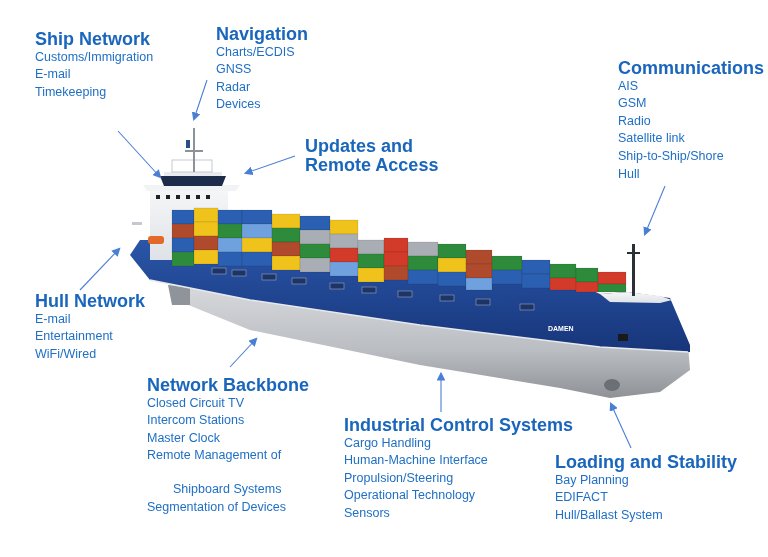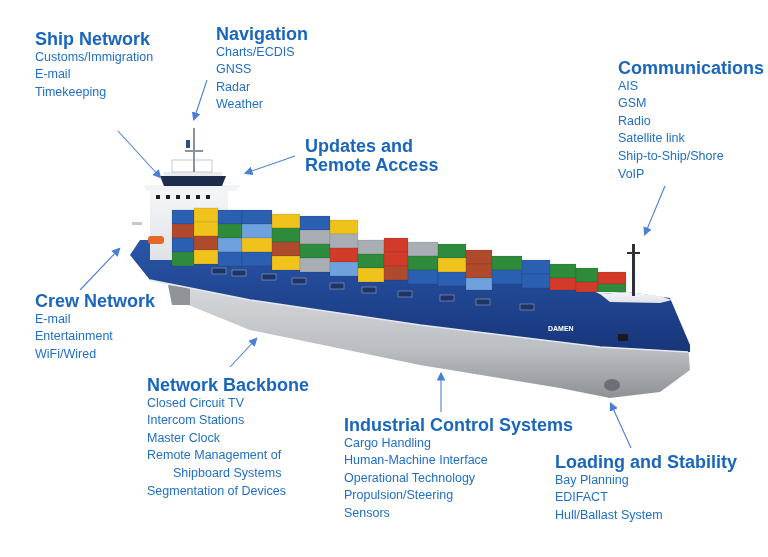--- a/index.html
+++ b/index.html
@@ -3,21 +3,21 @@
 <meta charset="utf-8">
 <style>
   html, body { margin: 0; padding: 0; background: #ffffff; }
   body { width: 768px; height: 557px; position: relative; overflow: hidden;
          font-family: "Liberation Sans", "DejaVu Sans", sans-serif; }
   .stage { position: absolute; left: 0; top: 0; width: 768px; height: 557px; }
   .ship-svg { position: absolute; left: 0; top: 0; width: 768px; height: 557px; }
   .callout { position: absolute; color: #1f6fc5; font-size: 12.5px; line-height: 17.6px; white-space: nowrap; }
   .callout .title { font-weight: bold; font-size: 18px; color: #1a66bd; }
   .callout .item { display: block; }
-  .callout .item.indent { padding-left: 26px; }
+  .callout .item.indent { padding-left: 26px; margin-top: 16px; }
   .arrows { position: absolute; left: 0; top: 0; width: 768px; height: 557px; pointer-events: none; }
 </style>
 </head>
 <body>
 
 <div class="stage">
 
   <svg class="ship-svg" viewBox="0 0 768 557">
     <defs>
       <linearGradient id="greyHull" x1="0" y1="0" x2="0" y2="1">
@@ -173,61 +173,61 @@
     <span class="item">Customs/Immigration</span>
     <span class="item">E-mail</span>
     <span class="item">Timekeeping</span>
   </div>
 
   <div class="callout" style="left:216px; top:26px;">
     <span class="title item">Navigation</span>
     <span class="item">Charts/ECDIS</span>
     <span class="item">GNSS</span>
     <span class="item">Radar</span>
-    <span class="item">Weather</span>
+    <span class="item">Devices</span>
   </div>
 
   <div class="callout" style="left:305px; top:137px; line-height:19px;">
     <span class="title item">Updates and</span>
     <span class="title item">Remote Access</span>
   </div>
 
   <div class="callout" style="left:618px; top:60px;">
     <span class="title item">Communications</span>
     <span class="item">AIS</span>
     <span class="item">GSM</span>
     <span class="item">Radio</span>
     <span class="item">Satellite link</span>
     <span class="item">Ship-to-Ship/Shore</span>
-    <span class="item">VoIP</span>
+    <span class="item">Hull</span>
   </div>
 
   <div class="callout" style="left:35px; top:293px;">
-    <span class="title item">Crew Network</span>
+    <span class="title item">Hull Network</span>
     <span class="item">E-mail</span>
     <span class="item">Entertainment</span>
     <span class="item">WiFi/Wired</span>
   </div>
 
   <div class="callout" style="left:147px; top:377px;">
     <span class="title item">Network Backbone</span>
     <span class="item">Closed Circuit TV</span>
     <span class="item">Intercom Stations</span>
     <span class="item">Master Clock</span>
     <span class="item">Remote Management of</span>
     <span class="item indent">Shipboard Systems</span>
     <span class="item">Segmentation of Devices</span>
   </div>
 
   <div class="callout" style="left:344px; top:417px;">
     <span class="title item">Industrial Control Systems</span>
     <span class="item">Cargo Handling</span>
     <span class="item">Human-Machine Interface</span>
+    <span class="item">Propulsion/Steering</span>
     <span class="item">Operational Technology</span>
-    <span class="item">Propulsion/Steering</span>
     <span class="item">Sensors</span>
   </div>
 
   <div class="callout" style="left:555px; top:454px;">
     <span class="title item">Loading and Stability</span>
     <span class="item">Bay Planning</span>
     <span class="item">EDIFACT</span>
     <span class="item">Hull/Ballast System</span>
   </div>
 

